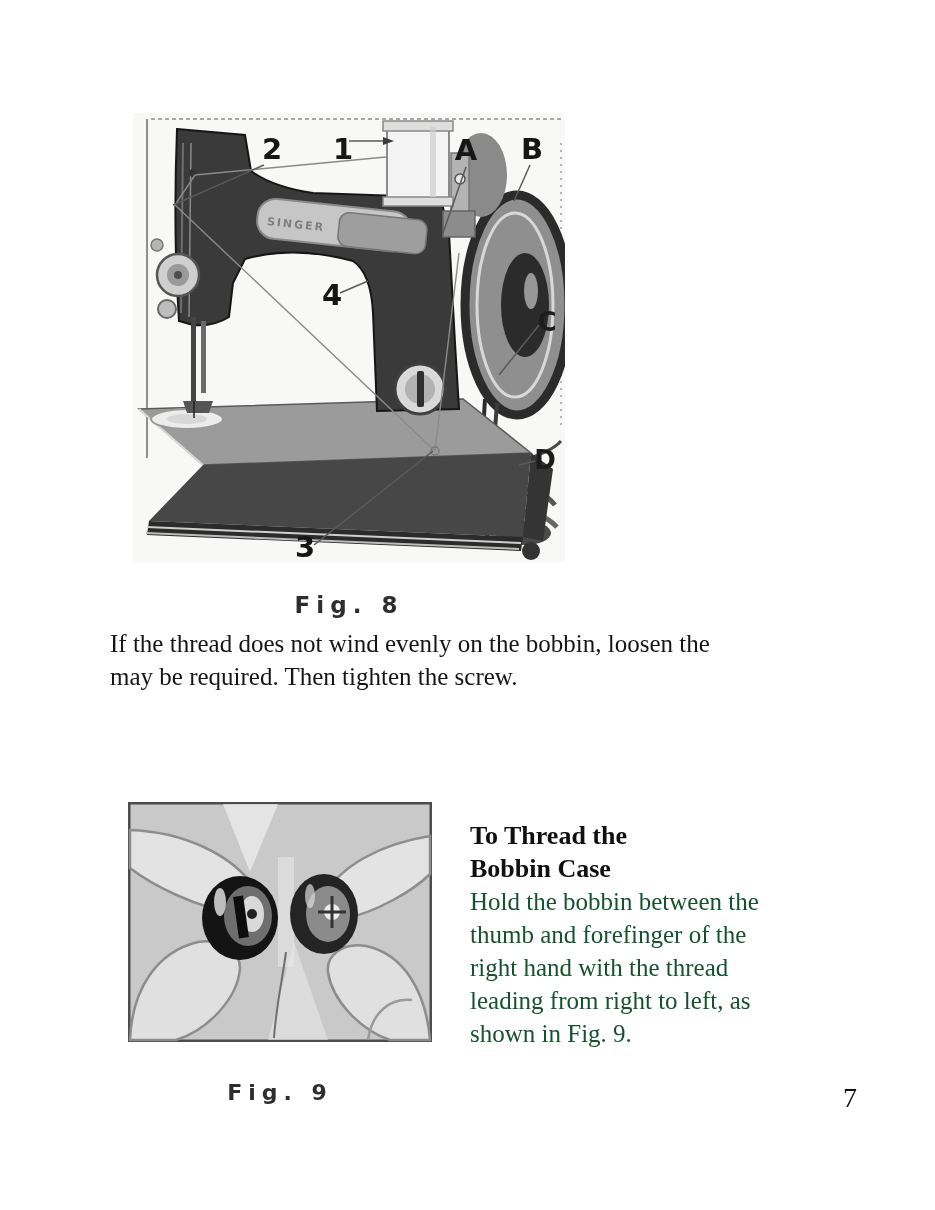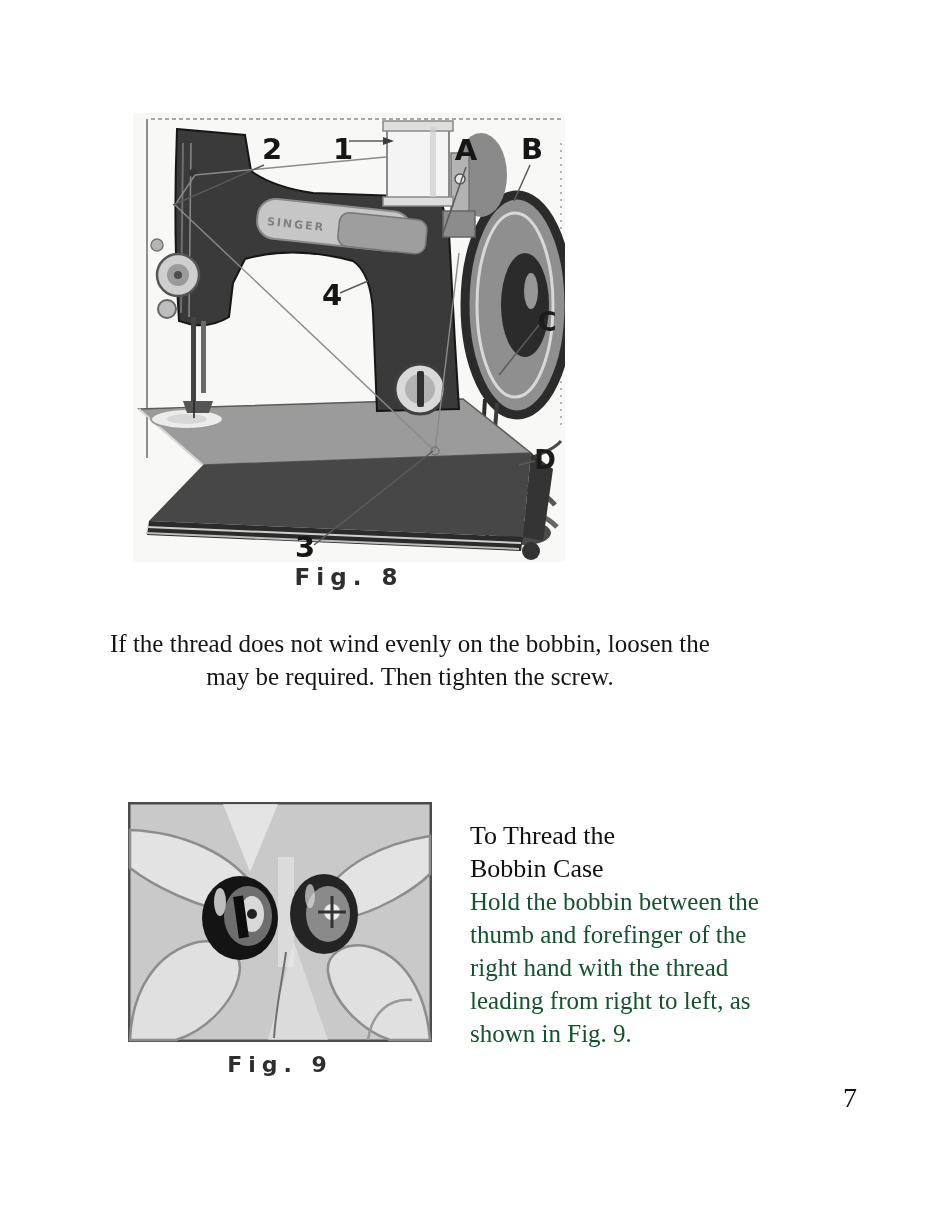--- a/index.html
+++ b/index.html
@@ -15,37 +15,38 @@
   .figure-frame svg{display:block;}
   .fig-caption{
     position:absolute;
     text-align:center;
     font-family:"DejaVu Sans", sans-serif;
     font-weight:600;
     font-size:23px;
     letter-spacing:6px;
     color:#2e2e2e;
     white-space:nowrap;
+    margin-top:28px;
   }
   .intro{
     position:absolute;
     left:110px;top:627px;
     font-size:25px;
     line-height:33px;
     color:#151515;
   }
-  .intro .line{white-space:nowrap;text-align:center;}
+  .intro .line{white-space:nowrap;}
   .section-col{
     position:absolute;
     left:470px;top:819px;
     font-size:25px;
     line-height:33px;
   }
   .section-col .hline{
-    font-weight:normal;
+    font-weight:bold;
     font-size:26px;
     white-space:nowrap;
     color:#101010;
   }
   .section-col .bline{white-space:nowrap;color:#14532d;}
   .page-number{
     position:absolute;
     left:830px;top:1082px;
     width:40px;
     font-size:28px;

